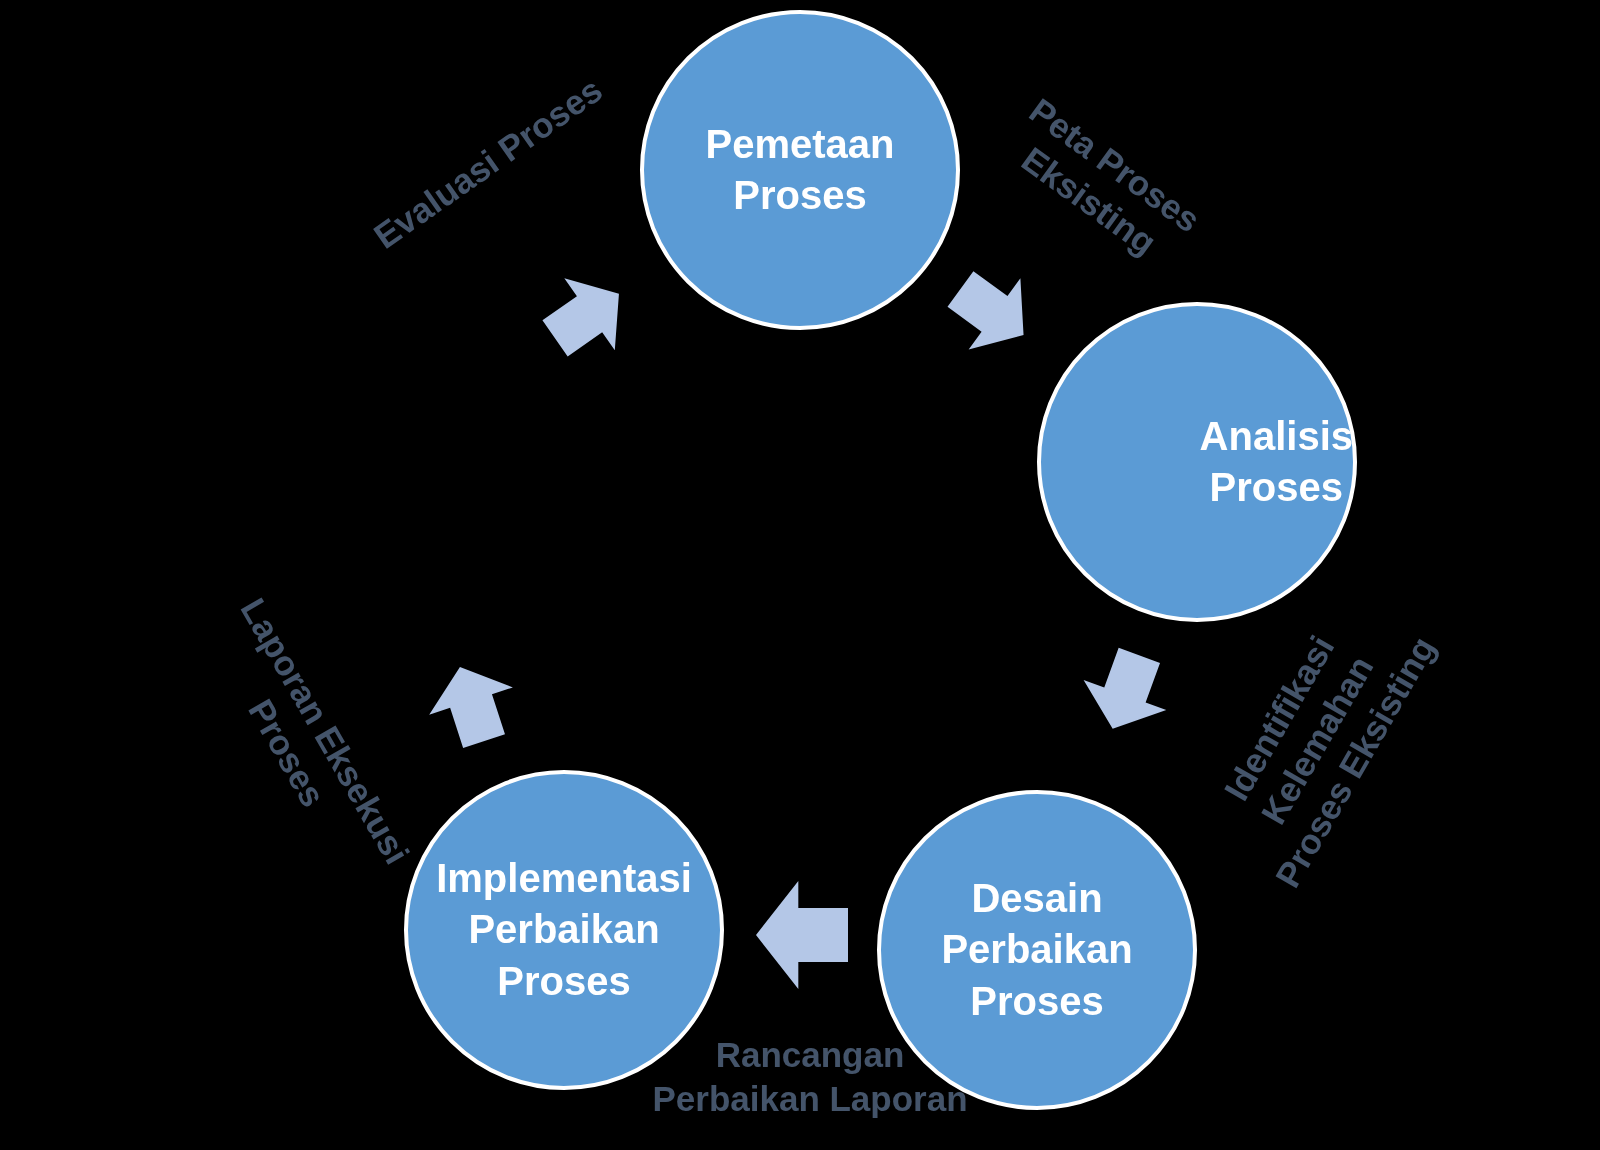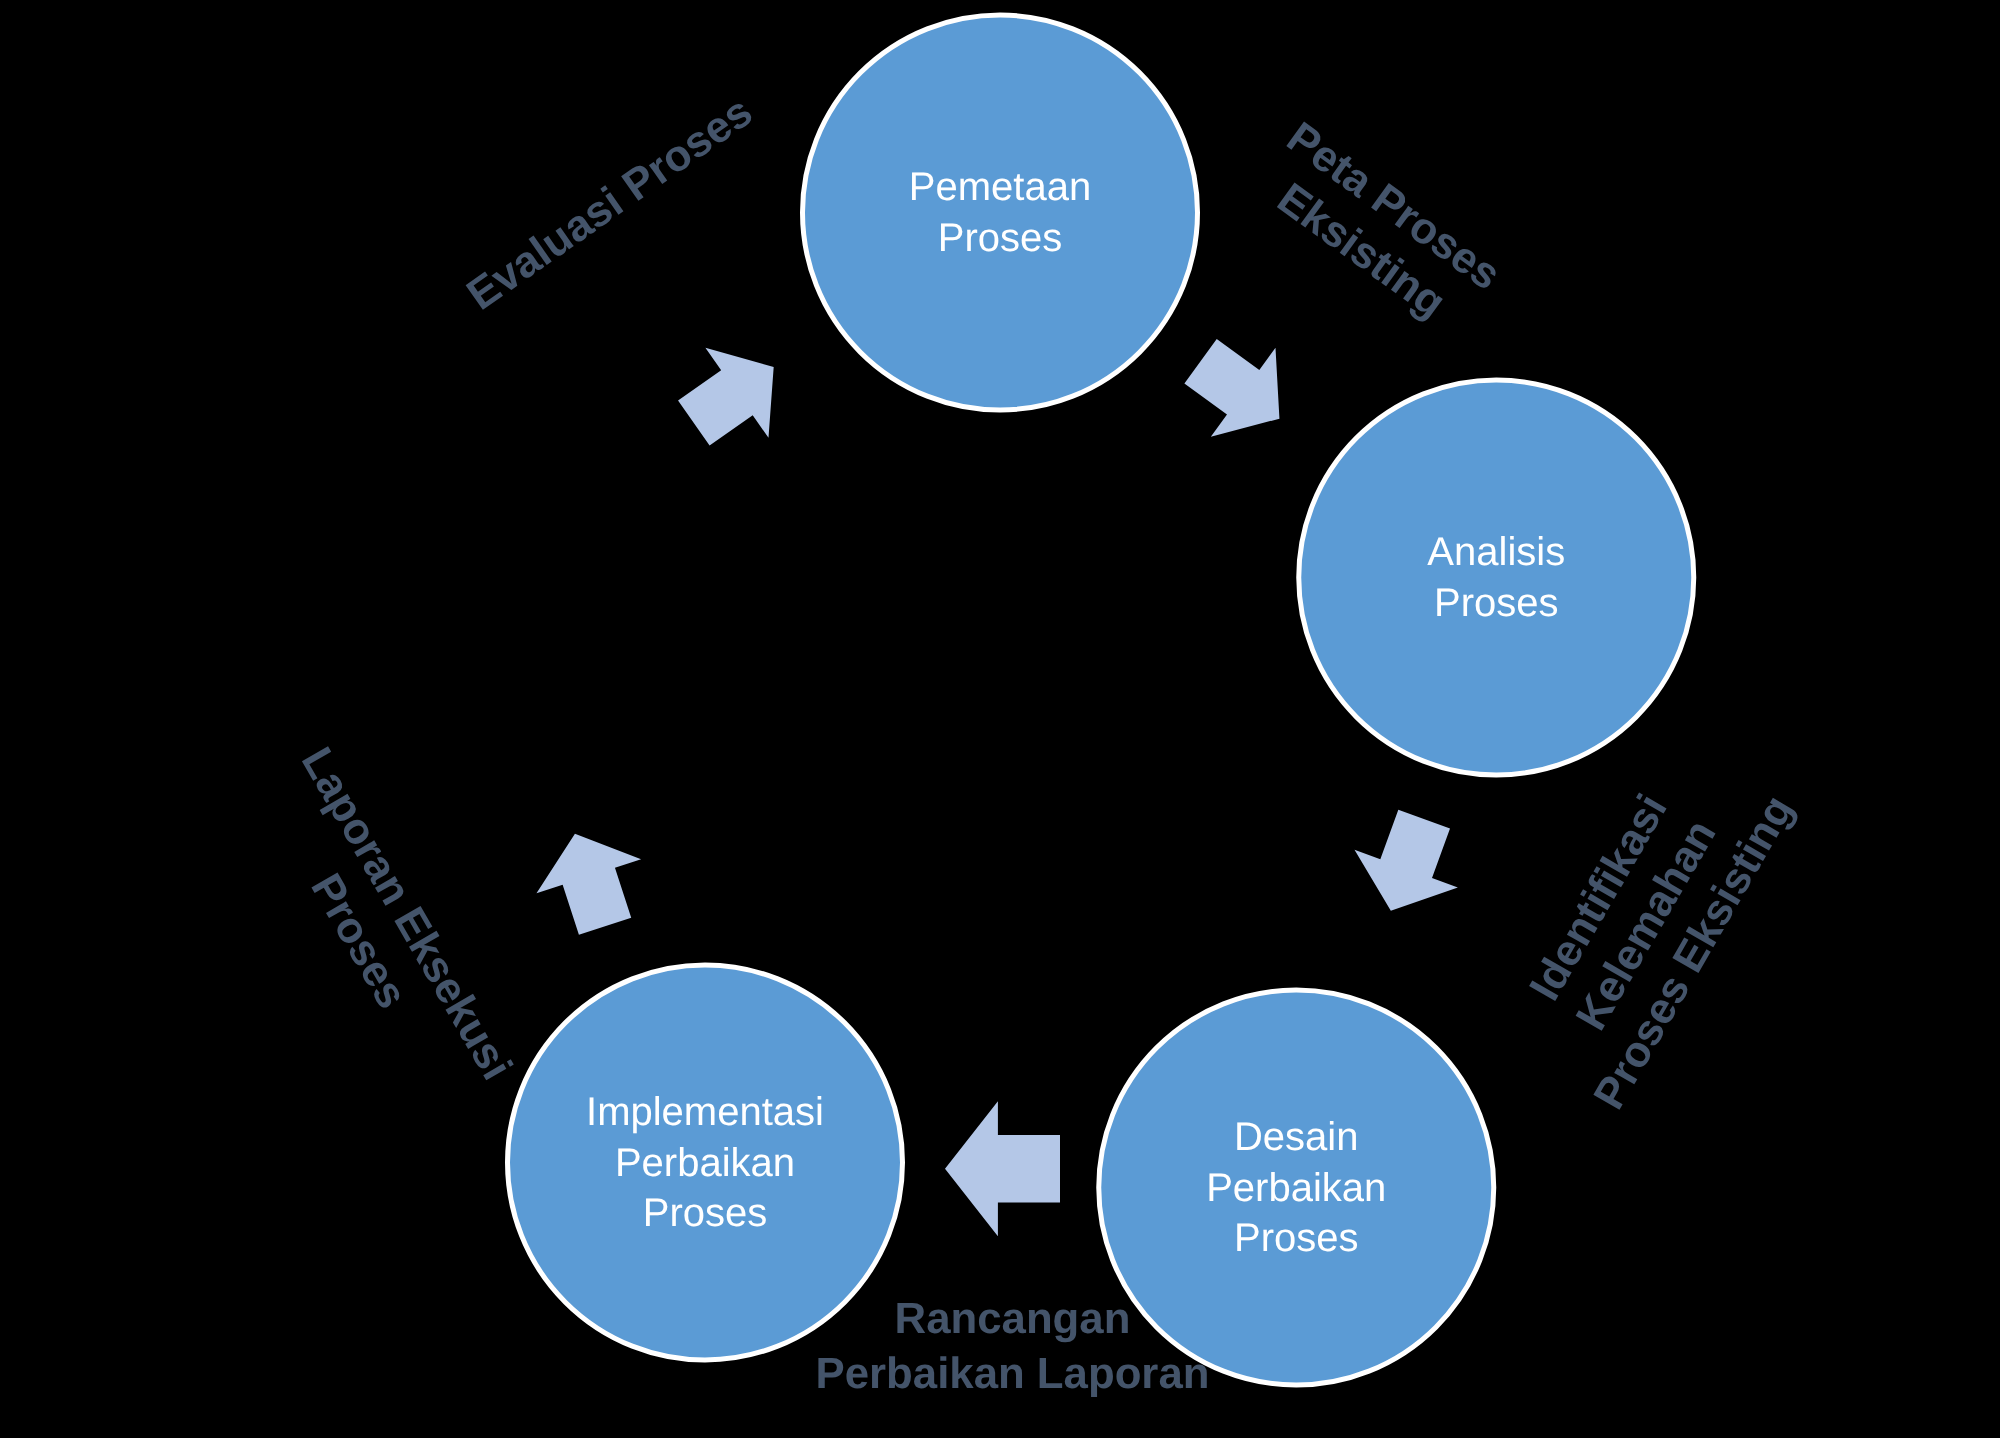--- a/index.html
+++ b/index.html
@@ -34,22 +34,22 @@
     border-radius: 50%;
     background: var(--circle-fill, #5B9BD5);
     border: 4px solid var(--circle-border, #FFFFFF);
     display: flex;
     align-items: center;
     justify-content: center;
     text-align: center;
   }
   .circle-label {
     color: var(--circle-text, #FFFFFF);
-    font-size: 32px;
-    font-weight: normal;
+    font-size: 40px;
+    font-weight: bold;
     line-height: 1.28;
     white-space: pre-line;
   }
   .connector-label {
     position: absolute;
     color: var(--connector-text, #44546A);
     font-size: 35px;
     font-weight: bold;
     line-height: 1.25;
     text-align: center;
@@ -68,21 +68,21 @@
     <path class="arrow" d="M -1,-0.5 L 0.08,-0.5 L 0.08,-1 L 1,0 L 0.08,1 L 0.08,0.5 L -1,0.5 Z" transform="translate(802 935) rotate(180) scale(46 54)"></path>
     <path class="arrow" d="M -1,-0.5 L 0.08,-0.5 L 0.08,-1 L 1,0 L 0.08,1 L 0.08,0.5 L -1,0.5 Z" transform="translate(472 704) rotate(-108) scale(39 44)"></path>
     <path class="arrow" d="M -1,-0.5 L 0.08,-0.5 L 0.08,-1 L 1,0 L 0.08,1 L 0.08,0.5 L -1,0.5 Z" transform="translate(587 316) rotate(-35) scale(39 44)"></path>
   </svg>
 
   <div class="circle" style="left:640px; top:10px;">
     <span class="circle-label">Pemetaan
 Proses</span>
   </div>
 
-  <div class="circle" style="left:1037px; top:302px;">
+  <div class="circle" style="left:1037px; top:302px;justify-content:flex-end;">
     <span class="circle-label">Analisis
 Proses</span>
   </div>
 
   <div class="circle" style="left:877px; top:790px;">
     <span class="circle-label">Desain
 Perbaikan
 Proses</span>
   </div>
 

